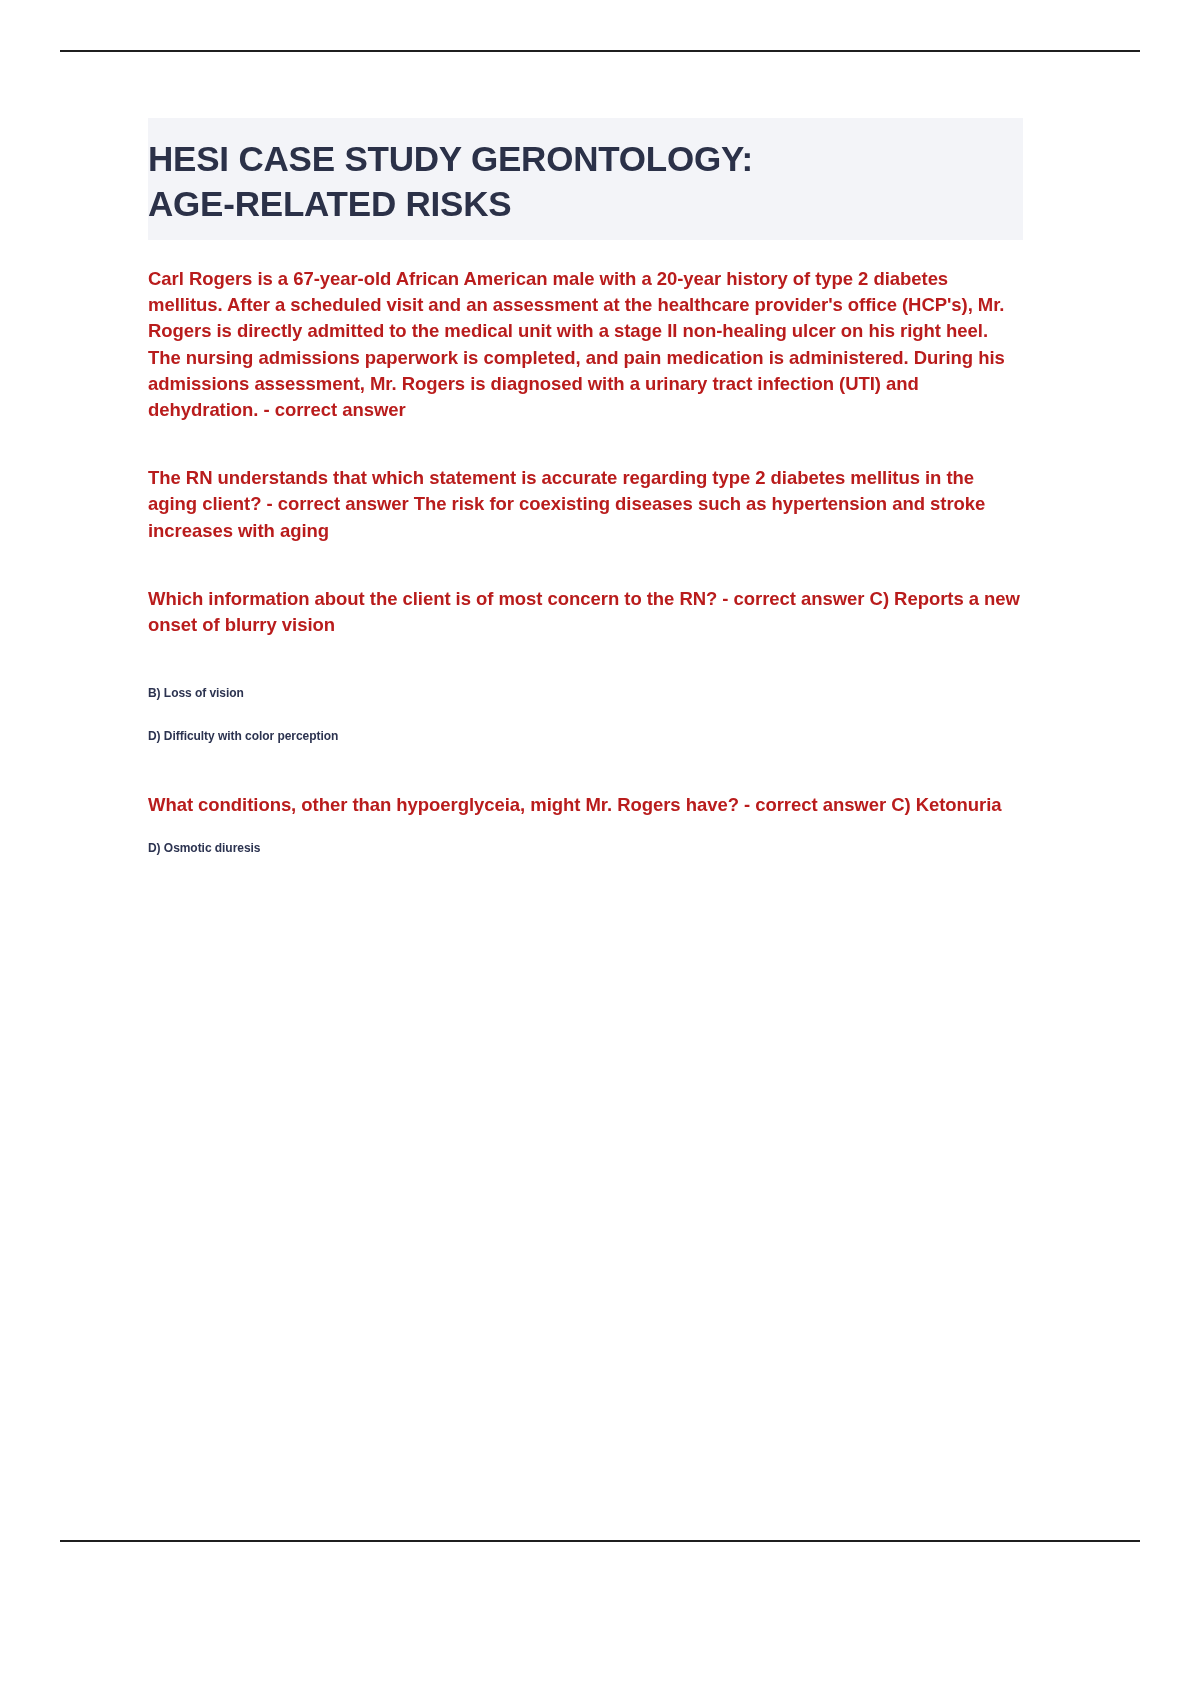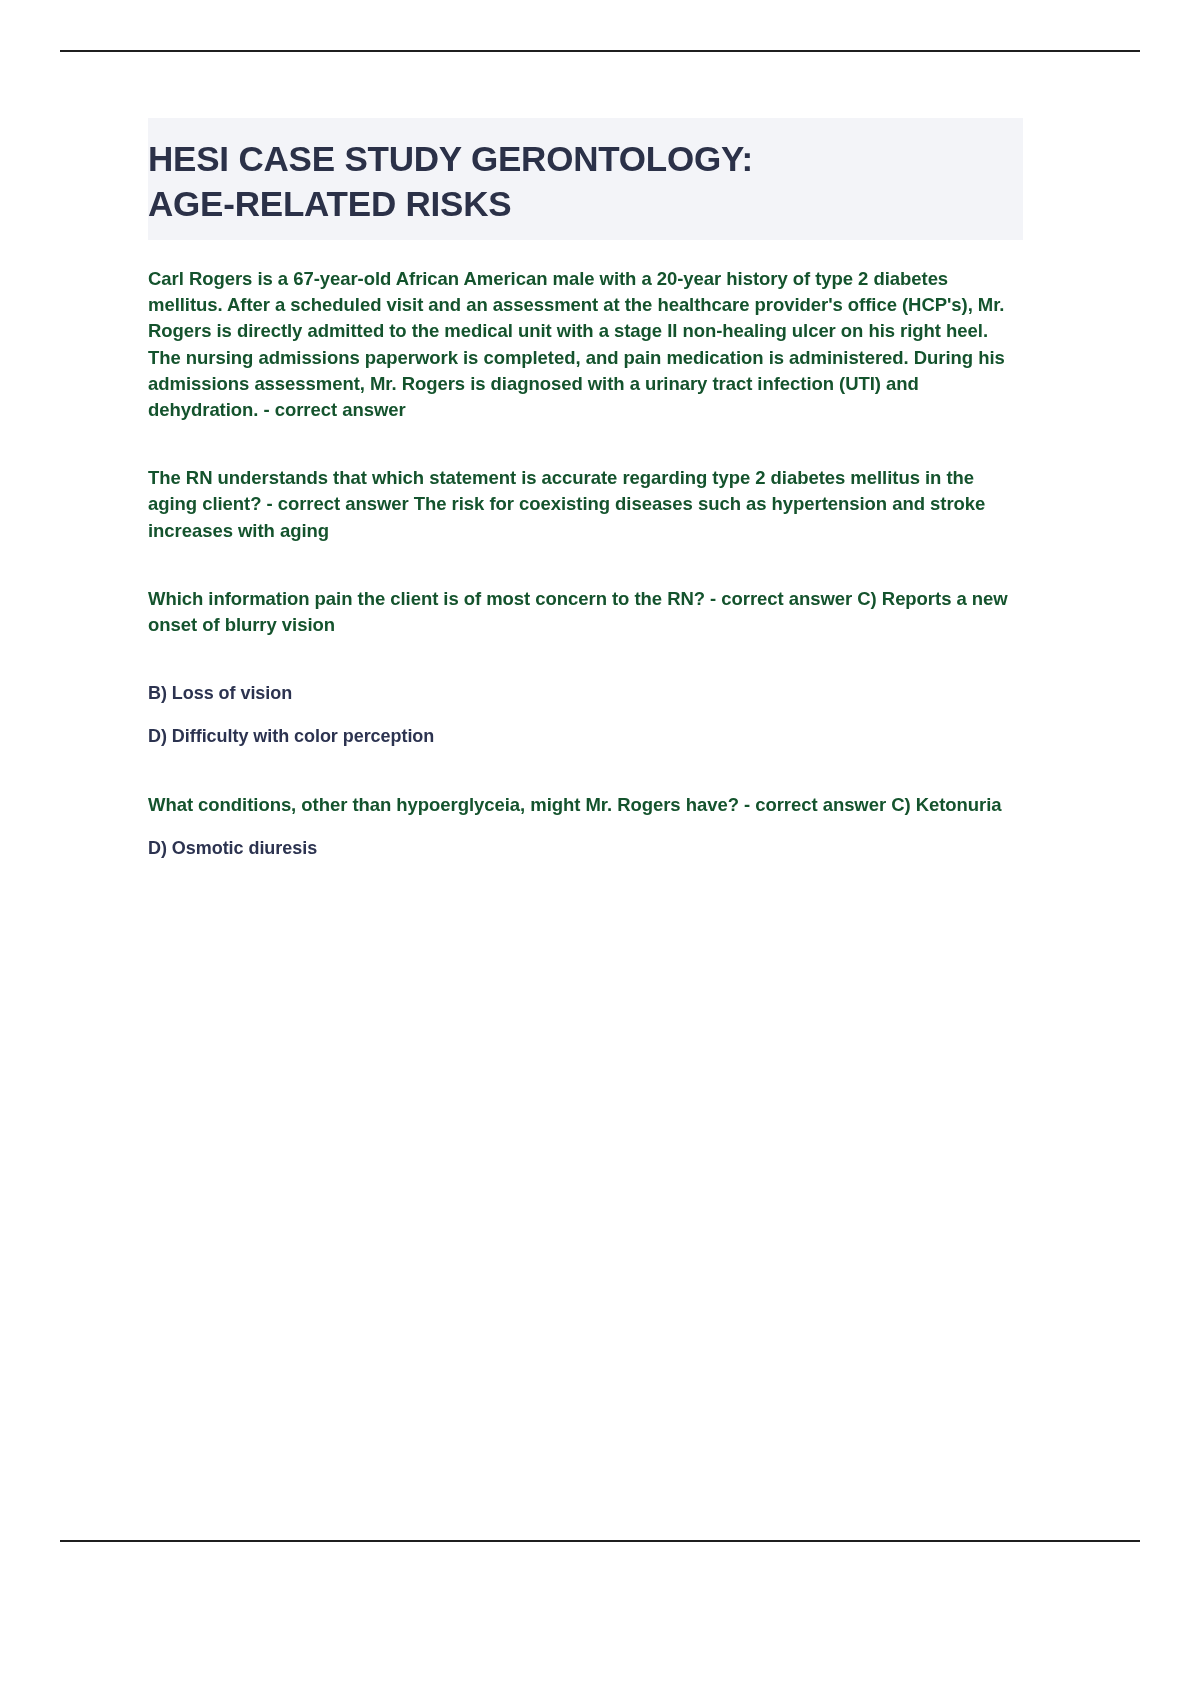--- a/index.html
+++ b/index.html
@@ -53,26 +53,26 @@
     white-space: pre-line;
   }
 
   .block {
     margin-bottom: 42px;
   }
   .para {
     font-size: 18.5px;
     line-height: 26.2px;
     font-weight: bold;
-    color: #14532d;
+    color: #b91c1c;
     margin: 0;
     letter-spacing: -0.05px;
   }
   .option {
-    font-size: 18px;
+    font-size: 12px;
     line-height: 26.2px;
     font-weight: bold;
     color: #2c3350;
     margin: 17px 0 0 0;
     letter-spacing: -0.05px;
   }
 </style>
 </head>
 <body>
 
@@ -89,21 +89,21 @@
 
     <div class="block">
       <p class="para">Carl Rogers is a 67-year-old African American male with a 20-year history of type 2 diabetes mellitus. After a scheduled visit and an assessment at the healthcare provider's office (HCP's), Mr. Rogers is directly admitted to the medical unit with a stage II non-healing ulcer on his right heel. The nursing admissions paperwork is completed, and pain medication is administered. During his admissions assessment, Mr. Rogers is diagnosed with a urinary tract infection (UTI) and dehydration. - correct answer</p>
     </div>
 
     <div class="block">
       <p class="para">The RN understands that which statement is accurate regarding type 2 diabetes mellitus in the aging client? - correct answer The risk for coexisting diseases such as hypertension and stroke increases with aging</p>
     </div>
 
     <div class="block">
-      <p class="para">Which information pain the client is of most concern to the RN? - correct answer C) Reports a new onset of blurry vision</p>
+      <p class="para">Which information about the client is of most concern to the RN? - correct answer C) Reports a new onset of blurry vision</p>
     </div>
 
     <div class="block">
       <p class="option">B) Loss of vision</p>
       <p class="option">D) Difficulty with color perception</p>
     </div>
 
 
     <div class="block">
       <p class="para">What conditions, other than hypoerglyceia, might Mr. Rogers have? - correct answer C) Ketonuria</p>

